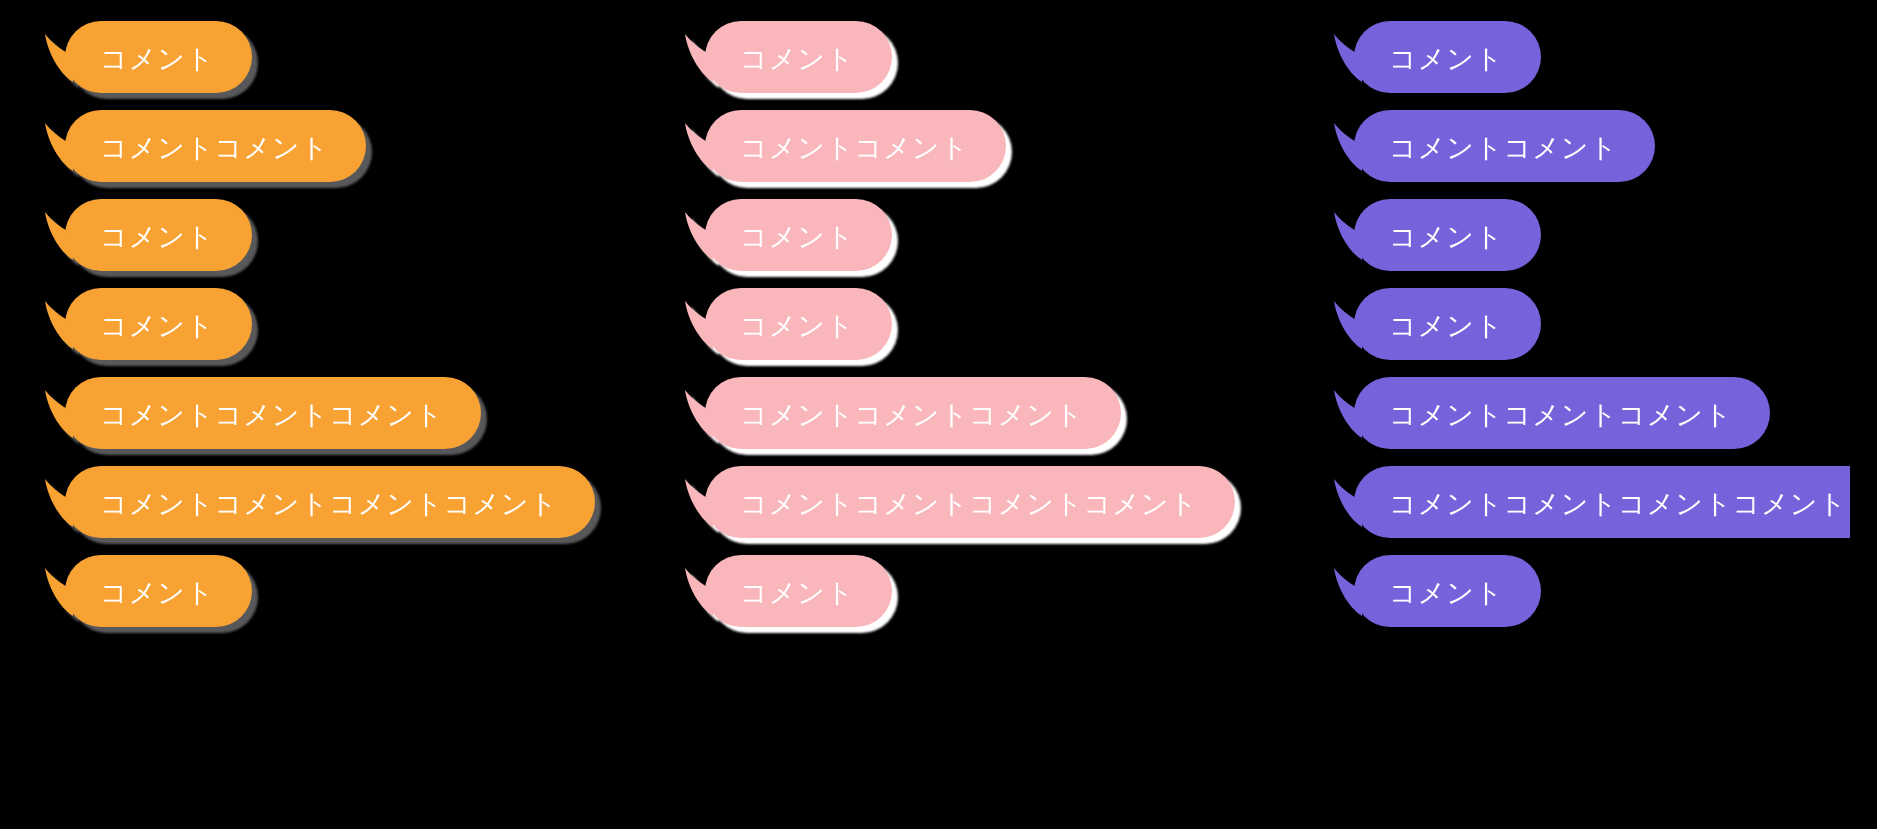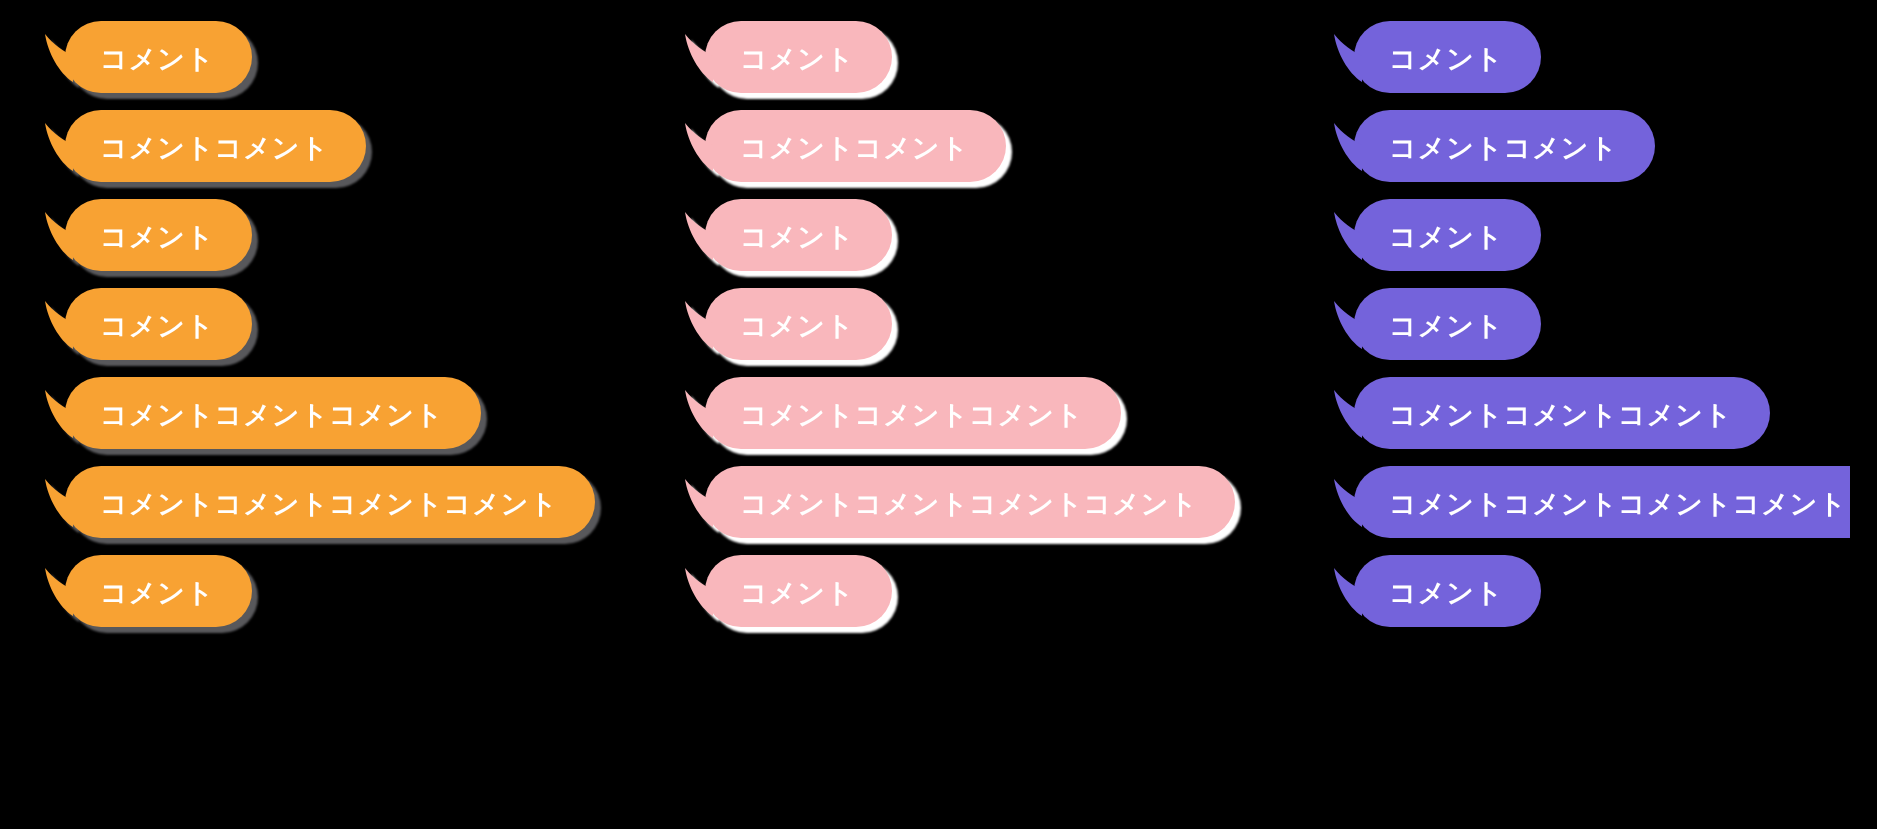--- a/index.html
+++ b/index.html
@@ -33,21 +33,21 @@
   .bubble {
     position: relative;
     height: 72px;
     border-radius: 36px;
     background: var(--fill, #999);
     color: var(--text, #fff);
     display: flex;
     align-items: center;
     padding: 0 37px 0 35px;
     font-size: 27px;
-    font-weight: 700;
+    font-weight: 400;
     letter-spacing: 1px;
     white-space: nowrap;
     box-sizing: border-box;
   }
   .tail {
     position: absolute;
     left: -22px;
     top: 11px;
     width: 32px;
     height: 52px;

